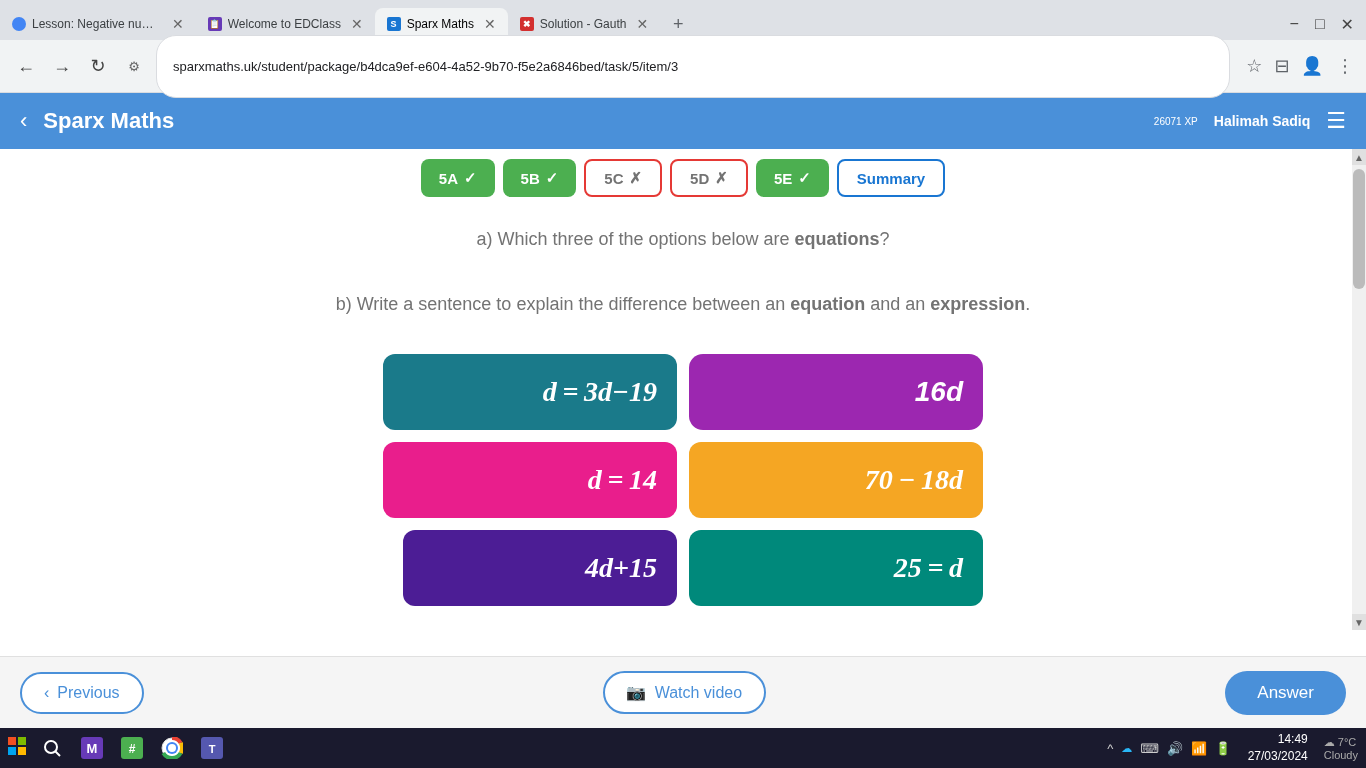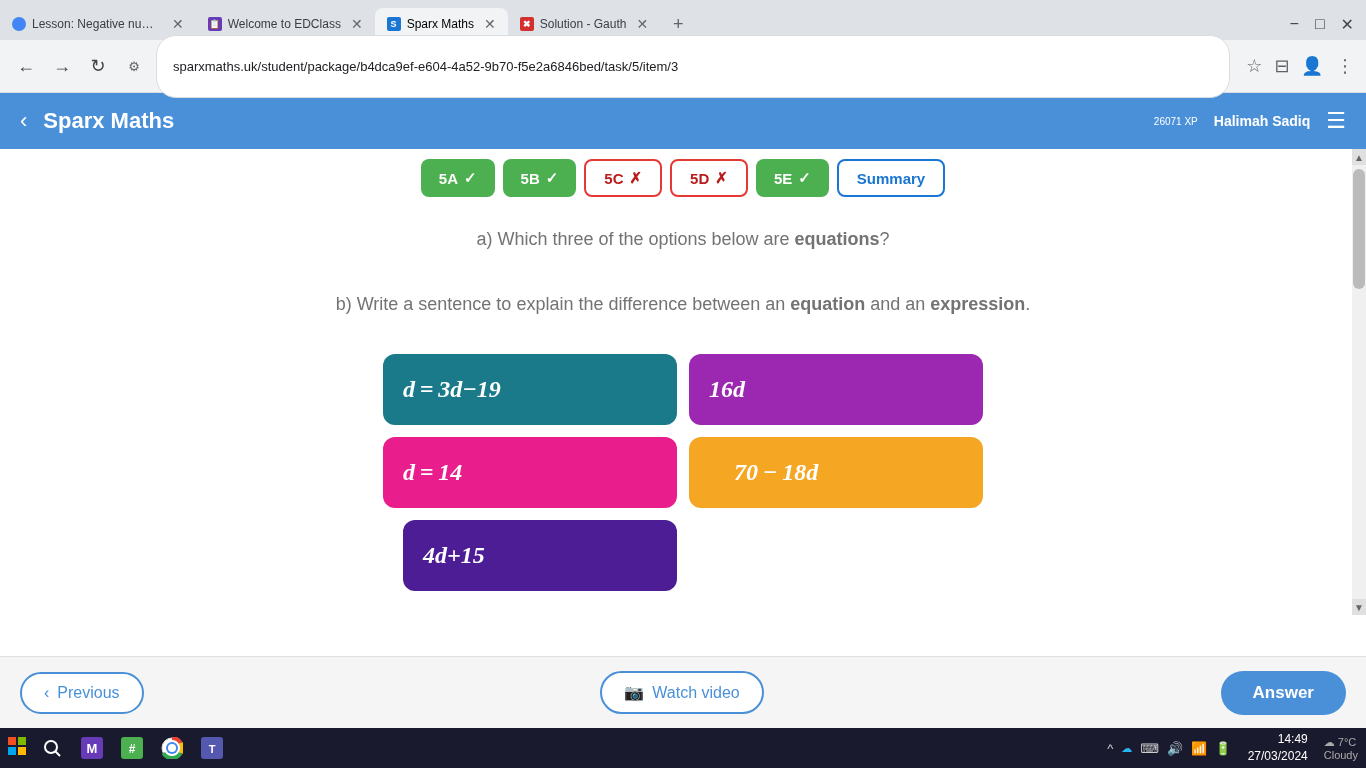--- a/index.html
+++ b/index.html
@@ -29,42 +29,42 @@
     .app-header .back-btn { font-size: 22px; margin-right: 16px; cursor: pointer; color: #fff; }
     .app-title { font-size: 22px; font-weight: bold; color: #fff; flex: 1; }
     .app-xp { font-size: 10px; margin-right: 16px; }
     .app-user { font-size: 14px; margin-right: 16px; font-weight: bold; }
     .hamburger { font-size: 22px; cursor: pointer; }
 
     
     .task-tabs { display: flex; justify-content: center; gap: 8px; padding: 10px 0 16px 0; }
     .task-tab { padding: 8px 18px; border-radius: 8px; font-size: 15px; font-weight: bold; cursor: pointer; display: flex; align-items: center; gap: 6px; }
     .task-tab.green { background: #4caf50; color: #fff; }
-    .task-tab.red { background: #fff; color: #b91c1c; border: 2px solid #e53935; }
+    .task-tab.red { background: #fff; color: #737373; border: 2px solid #e53935; }
     .task-tab.blue-outline { background: #fff; color: #1976d2; border: 2px solid #1976d2; }
     .task-tab .check { color: #fff; }
 
     
     .question-area { text-align: center; padding: 10px 60px; line-height: 1.8; font-size: 18px; color: #737373; }
 
     
     .answer-grid { display: grid; grid-template-columns: 1fr 1fr; gap: 12px; padding: 24px 200px; max-width: 1000px; margin: 0 auto; }
-    .answer-btn { border: none; border-radius: 12px; padding: 22px 20px; font-size: 24px; font-style: italic; font-weight: bold; color: #fff; cursor: pointer; text-align: left; font-family: Georgia, serif; }
+    .answer-btn { border: none; border-radius: 12px; padding: 22px 20px; font-size: 28px; font-style: italic; font-weight: bold; color: #fff; cursor: pointer; text-align: right; font-family: Georgia, serif; }
     .answer-btn.teal { background: #1a7a8a; }
     .answer-btn.purple { background: #9c27b0; }
     .answer-btn.pink { background: #e91e8c; }
     .answer-btn.yellow { background: #f5a623; }
     .answer-btn.orange { background: #4c1d95; margin-left: 20px; }
     .answer-btn.green-dark { background: #00897b; }
 
     
     .bottom-bar { position: fixed; bottom: 40px; left: 0; right: 0; height: 72px; background: #f5f5f5; border-top: 1px solid #e0e0e0; display: flex; align-items: center; justify-content: space-between; padding: 0 20px; z-index: 10; }
     .prev-btn { border: 2px solid #4a90d9; background: #fff; color: #4a90d9; border-radius: 24px; padding: 10px 22px; font-size: 16px; cursor: pointer; display: flex; align-items: center; gap: 8px; font-weight: 500; }
     .watch-btn { border: 2px solid #4a90d9; background: #fff; color: #4a90d9; border-radius: 24px; padding: 10px 22px; font-size: 16px; cursor: pointer; display: flex; align-items: center; gap: 8px; font-weight: 500; }
-    .answer-submit-btn { background: #4a90d9; color: #fff; border: none; border-radius: 24px; padding: 12px 32px; font-size: 17px; font-weight: bold; cursor: pointer; }
+    .answer-submit-btn { background: #4a90d9; color: #fff; border: none; border-radius: 24px; padding: 12px 32px; font-size: 17px; font-weight: normal; cursor: pointer; }
 
     
     .taskbar { position: fixed; bottom: 0; left: 0; right: 0; height: 40px; background: #1a1a2e; display: flex; align-items: center; padding: 0 8px; z-index: 20; }
     .taskbar-start { color: #fff; font-size: 18px; margin-right: 8px; cursor: pointer; }
     .taskbar-items { display: flex; align-items: center; gap: 4px; flex: 1; }
     .taskbar-item { width: 36px; height: 36px; display: flex; align-items: center; justify-content: center; border-radius: 4px; cursor: pointer; }
     .taskbar-sys { display: flex; align-items: center; gap: 8px; color: #fff; font-size: 11px; }
     .taskbar-time { text-align: right; line-height: 1.4; }
     .taskbar-icons { display: flex; align-items: center; gap: 8px; margin-right: 8px; }
 
@@ -172,33 +172,36 @@
     <p>
       <span>b) Write a sentence to explain the difference between an </span><strong>equation</strong><span> and an </span><strong>expression</strong><span>.</span>
     </p>
   </div>
 
   <div class="answer-grid">
 
     <button class="answer-btn teal" style="font-family: Georgia, 'Times New Roman', serif; font-style:italic;">
       <em>d</em> = 3<em>d</em>−19
     </button>
-    <button class="answer-btn purple" style="font-family: Liberation Serif, serif; font-style:italic;">
+    <button class="answer-btn purple" style="font-family: Liberation Sans, sans-serif; font-style:italic;border-radius:14px;">
       16<em>d</em>
     </button>
 
     <button class="answer-btn pink" style="font-family: Georgia, 'Times New Roman', serif; font-style:italic;">
       <em>d</em> = 14
     </button>
     <button class="answer-btn yellow" style="font-family: Georgia, 'Times New Roman', serif; font-style:italic;padding-left:45px;">
       70 − 18<em>d</em>
     </button>
 
     <button class="answer-btn orange" style="font-family: Georgia, 'Times New Roman', serif; font-style:italic;">
       4<em>d</em>+15
+    </button>
+    <button class="answer-btn green-dark" style="font-family: Georgia, 'Times New Roman', serif; font-style:italic;">
+      25 = <em>d</em>
     </button>
   </div>
 
   <div class="scroll-area">
     <div class="scroll-thumb"></div>
     <div style="position:absolute; top:0; width:14px; height:16px; background:#e0e0e0; display:flex; align-items:center; justify-content:center; font-size:10px; color:#666;">▲</div>
     <div style="position:absolute; bottom:0; width:14px; height:16px; background:#e0e0e0; display:flex; align-items:center; justify-content:center; font-size:10px; color:#666;">▼</div>
   </div>
 </div>
 

